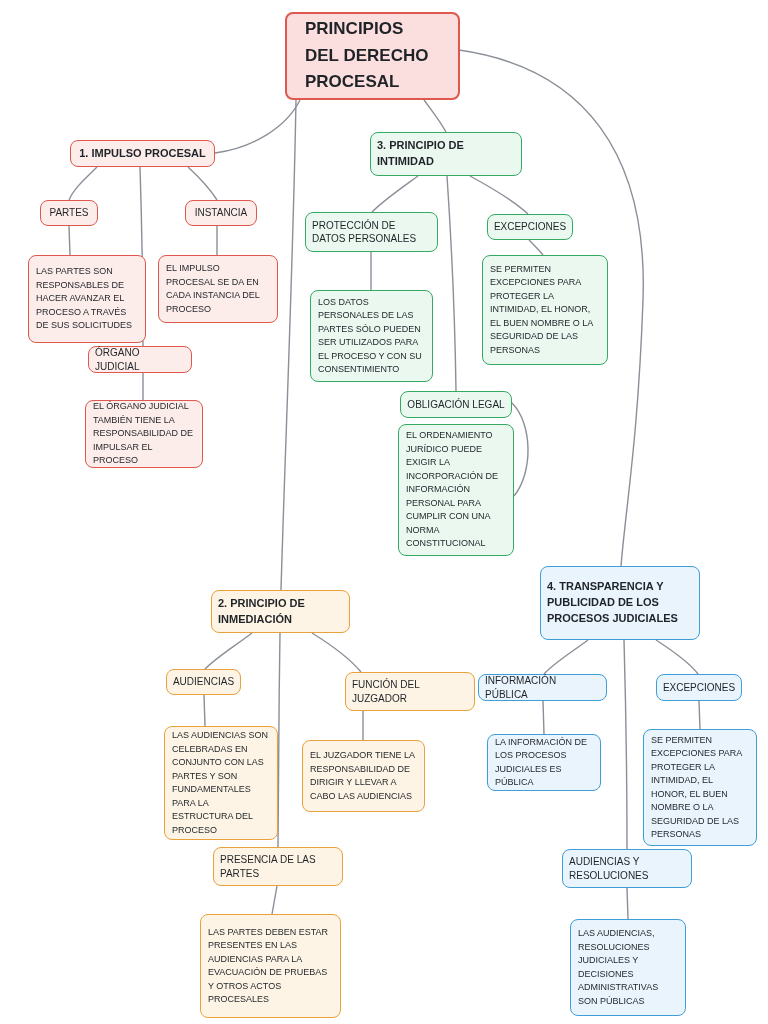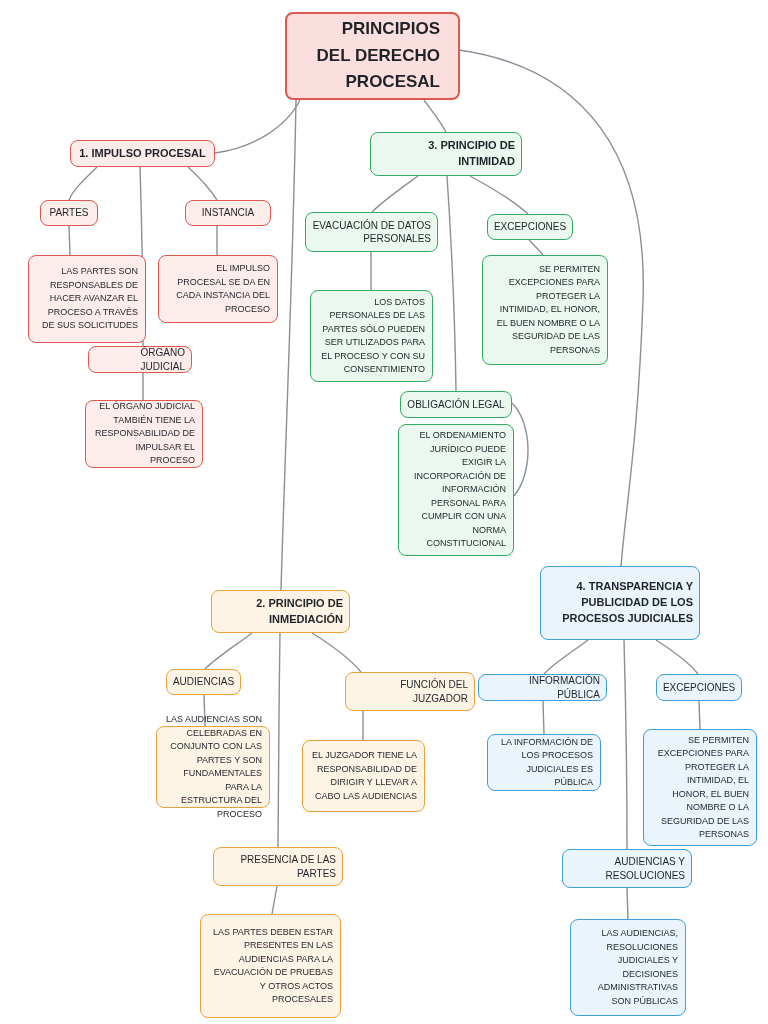--- a/index.html
+++ b/index.html
@@ -9,55 +9,55 @@
     --blue:#3f9ed8; --blue-fill:#e9f4fc;
     --line:#8a8f98; --text:#1f2328;
   }
   html,body{margin:0;padding:0;background:#ffffff;}
   body{font-family:"Liberation Sans", sans-serif;color:var(--text);}
   .canvas{position:relative;width:768px;height:1024px;background:#ffffff;overflow:hidden;}
   svg.connectors{position:absolute;left:0;top:0;z-index:0;}
   .edge{fill:none;stroke:var(--line);stroke-width:1.4;}
   .node{
     position:absolute;z-index:1;box-sizing:border-box;
-    display:flex;align-items:center;justify-content:center;text-align:right;
+    display:flex;align-items:center;justify-content:center;text-align:left;
     border:1.6px solid;border-radius:8px;padding:3px 6px;color:var(--text);
     background:#fff;
   }
   .title-node{font-weight:bold;font-size:17px;line-height:1.55;border-width:2.2px;padding:4px 18px;}
   .branch{font-weight:bold;font-size:11px;line-height:1.45;}
   .label{font-size:10px;line-height:1.35;}
   .detail{font-size:9px;line-height:1.5;padding:5px 7px;}
   .red{border-color:var(--red);background:var(--red-fill);}
   .red.title-node{background:var(--red-title-fill);}
   .green{border-color:var(--green);background:var(--green-fill);}
   .orange{border-color:var(--orange);background:var(--orange-fill);}
   .blue{border-color:var(--blue);background:var(--blue-fill);}
 
   #n-title{left:285px;top:12px;width:175px;height:88px;}
   #n-b1{left:70px;top:140px;width:145px;height:27px;}
   #n-partes{left:40px;top:200px;width:58px;height:26px;}
-  #n-instancia{left:185px;top:200px;width:86px;height:26px;}
+  #n-instancia{left:185px;top:200px;width:72px;height:26px;}
   #n-partes-d{left:12px;top:255px;width:118px;height:88px;margin-left:16px;}
   #n-instancia-d{left:158px;top:255px;width:120px;height:68px;}
   #n-organo{left:88px;top:346px;width:104px;height:27px;}
   #n-organo-d{left:85px;top:400px;width:118px;height:68px;}
 
   #n-b3{left:370px;top:132px;width:152px;height:44px;}
   #n-protec{left:305px;top:212px;width:133px;height:40px;}
   #n-excep3{left:487px;top:214px;width:86px;height:26px;}
   #n-protec-d{left:310px;top:290px;width:123px;height:92px;}
   #n-excep3-d{left:482px;top:255px;width:126px;height:110px;}
   #n-obligacion{left:400px;top:391px;width:112px;height:27px;}
   #n-obligacion-d{left:398px;top:424px;width:116px;height:132px;}
 
   #n-b2{left:211px;top:590px;width:139px;height:43px;}
   #n-audiencias{left:166px;top:669px;width:75px;height:26px;}
   #n-funcion{left:297px;top:672px;width:130px;height:39px;margin-left:48px;}
-  #n-aud-d{left:156px;top:726px;width:114px;height:82px;}
+  #n-aud-d{left:164px;top:726px;width:114px;height:114px;}
   #n-func-d{left:302px;top:740px;width:123px;height:72px;}
   #n-presencia{left:213px;top:847px;width:130px;height:39px;}
   #n-pres-d{left:200px;top:914px;width:141px;height:104px;}
 
   #n-b4{left:540px;top:566px;width:160px;height:74px;}
   #n-info{left:478px;top:674px;width:129px;height:27px;}
   #n-excep4{left:656px;top:674px;width:86px;height:27px;}
   #n-info-d{left:487px;top:734px;width:114px;height:57px;}
   #n-excep4-d{left:643px;top:729px;width:114px;height:117px;}
   #n-audres{left:562px;top:849px;width:130px;height:39px;}
@@ -107,21 +107,21 @@
 
   <div class="node red branch" id="n-b1">1. IMPULSO PROCESAL</div>
   <div class="node red label" id="n-partes">PARTES</div>
   <div class="node red label" id="n-instancia">INSTANCIA</div>
   <div class="node red detail" id="n-partes-d">LAS PARTES SON RESPONSABLES DE HACER AVANZAR EL PROCESO A TRAVÉS DE SUS SOLICITUDES</div>
   <div class="node red detail" id="n-instancia-d">EL IMPULSO PROCESAL SE DA EN CADA INSTANCIA DEL PROCESO</div>
   <div class="node red label" id="n-organo">ÓRGANO JUDICIAL</div>
   <div class="node red detail" id="n-organo-d">EL ÓRGANO JUDICIAL TAMBIÉN TIENE LA RESPONSABILIDAD DE IMPULSAR EL PROCESO</div>
 
   <div class="node green branch" id="n-b3">3. PRINCIPIO DE INTIMIDAD</div>
-  <div class="node green label" id="n-protec">EVACUACIÓN DE DATOS PERSONALES</div>
+  <div class="node green label" id="n-protec">PROTECCIÓN DE DATOS PERSONALES</div>
   <div class="node green label" id="n-excep3">EXCEPCIONES</div>
   <div class="node green detail" id="n-protec-d">LOS DATOS PERSONALES DE LAS PARTES SÓLO PUEDEN SER UTILIZADOS PARA EL PROCESO Y CON SU CONSENTIMIENTO</div>
   <div class="node green detail" id="n-excep3-d">SE PERMITEN EXCEPCIONES PARA PROTEGER LA INTIMIDAD, EL HONOR, EL BUEN NOMBRE O LA SEGURIDAD DE LAS PERSONAS</div>
   <div class="node green label" id="n-obligacion">OBLIGACIÓN LEGAL</div>
   <div class="node green detail" id="n-obligacion-d">EL ORDENAMIENTO JURÍDICO PUEDE EXIGIR LA INCORPORACIÓN DE INFORMACIÓN PERSONAL PARA CUMPLIR CON UNA NORMA CONSTITUCIONAL</div>
 
   <div class="node orange branch" id="n-b2">2. PRINCIPIO DE INMEDIACIÓN</div>
   <div class="node orange label" id="n-audiencias">AUDIENCIAS</div>
   <div class="node orange label" id="n-funcion">FUNCIÓN DEL JUZGADOR</div>
   <div class="node orange detail" id="n-aud-d">LAS AUDIENCIAS SON CELEBRADAS EN CONJUNTO CON LAS PARTES Y SON FUNDAMENTALES PARA LA ESTRUCTURA DEL PROCESO</div>

